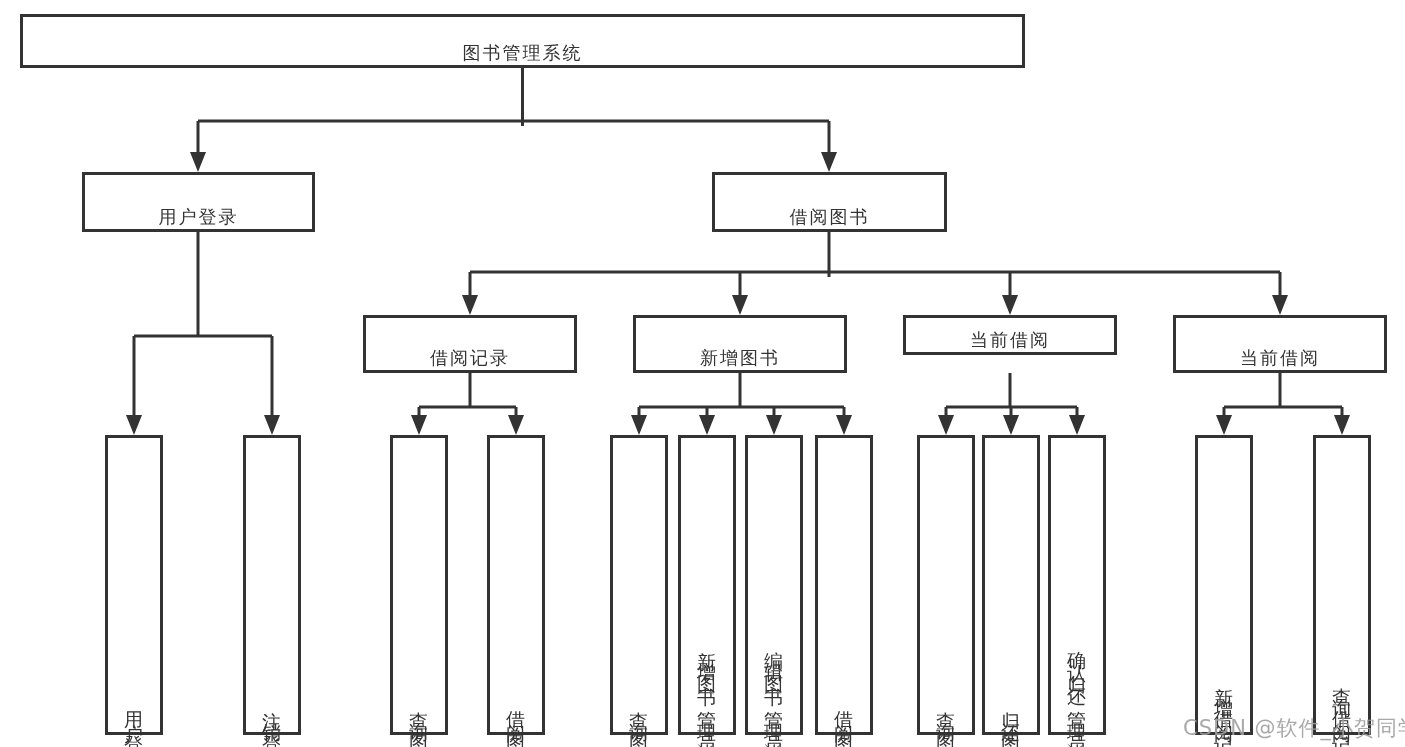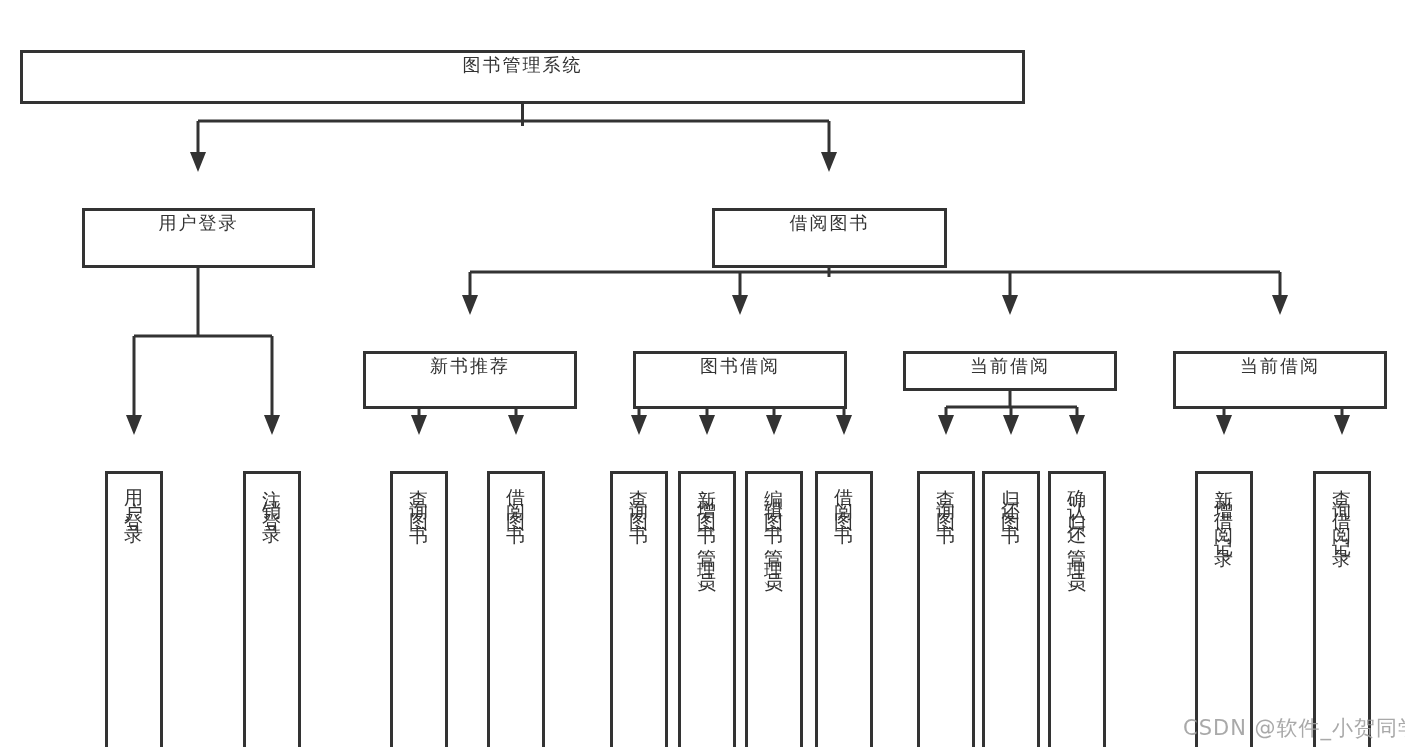--- a/index.html
+++ b/index.html
@@ -9,24 +9,23 @@
     background:#ffffff;
     font-family:"DejaVu Sans","Liberation Sans",sans-serif;
     overflow:hidden;
   }
   .connectors{position:absolute;left:0;top:0;z-index:1;pointer-events:none;}
   .node{
     position:absolute;
     box-sizing:border-box;
     border:3px solid #333333;
     background:#ffffff;
-    display:flex;align-items:flex-start;justify-content:center;
+    display:flex;align-items:flex-end;justify-content:center;
     color:#333333;
     z-index:2;
-    margin-top:36px;
   }
   .node.h span{
     font-size:18px;
     letter-spacing:2px;
     white-space:nowrap;
   }
   .node.v span{
     writing-mode:vertical-rl;
     text-orientation:mixed;
     font-size:19px;
@@ -134,24 +133,24 @@
   </div>
 
   <div class="node h" style="left:82px;top:172px;width:233px;height:60px">
     <span>用户登录</span>
   </div>
   <div class="node h" style="left:712px;top:172px;width:235px;height:60px">
     <span>借阅图书</span>
   </div>
 
   <div class="node h" style="left:363px;top:315px;width:214px;height:58px">
-    <span>新书推荐</span>
+    <span>借阅记录</span>
   </div>
   <div class="node h" style="left:633px;top:315px;width:214px;height:58px">
-    <span>图书借阅</span>
+    <span>新增图书</span>
   </div>
   <div class="node h" style="left:903px;top:315px;width:214px;height:40px">
     <span>当前借阅</span>
   </div>
   <div class="node h" style="left:1173px;top:315px;width:214px;height:58px">
     <span>当前借阅</span>
   </div>
 
   <div class="node v" style="left:105px;top:435px;width:58px;height:300px">
     <span>用户登录</span>

